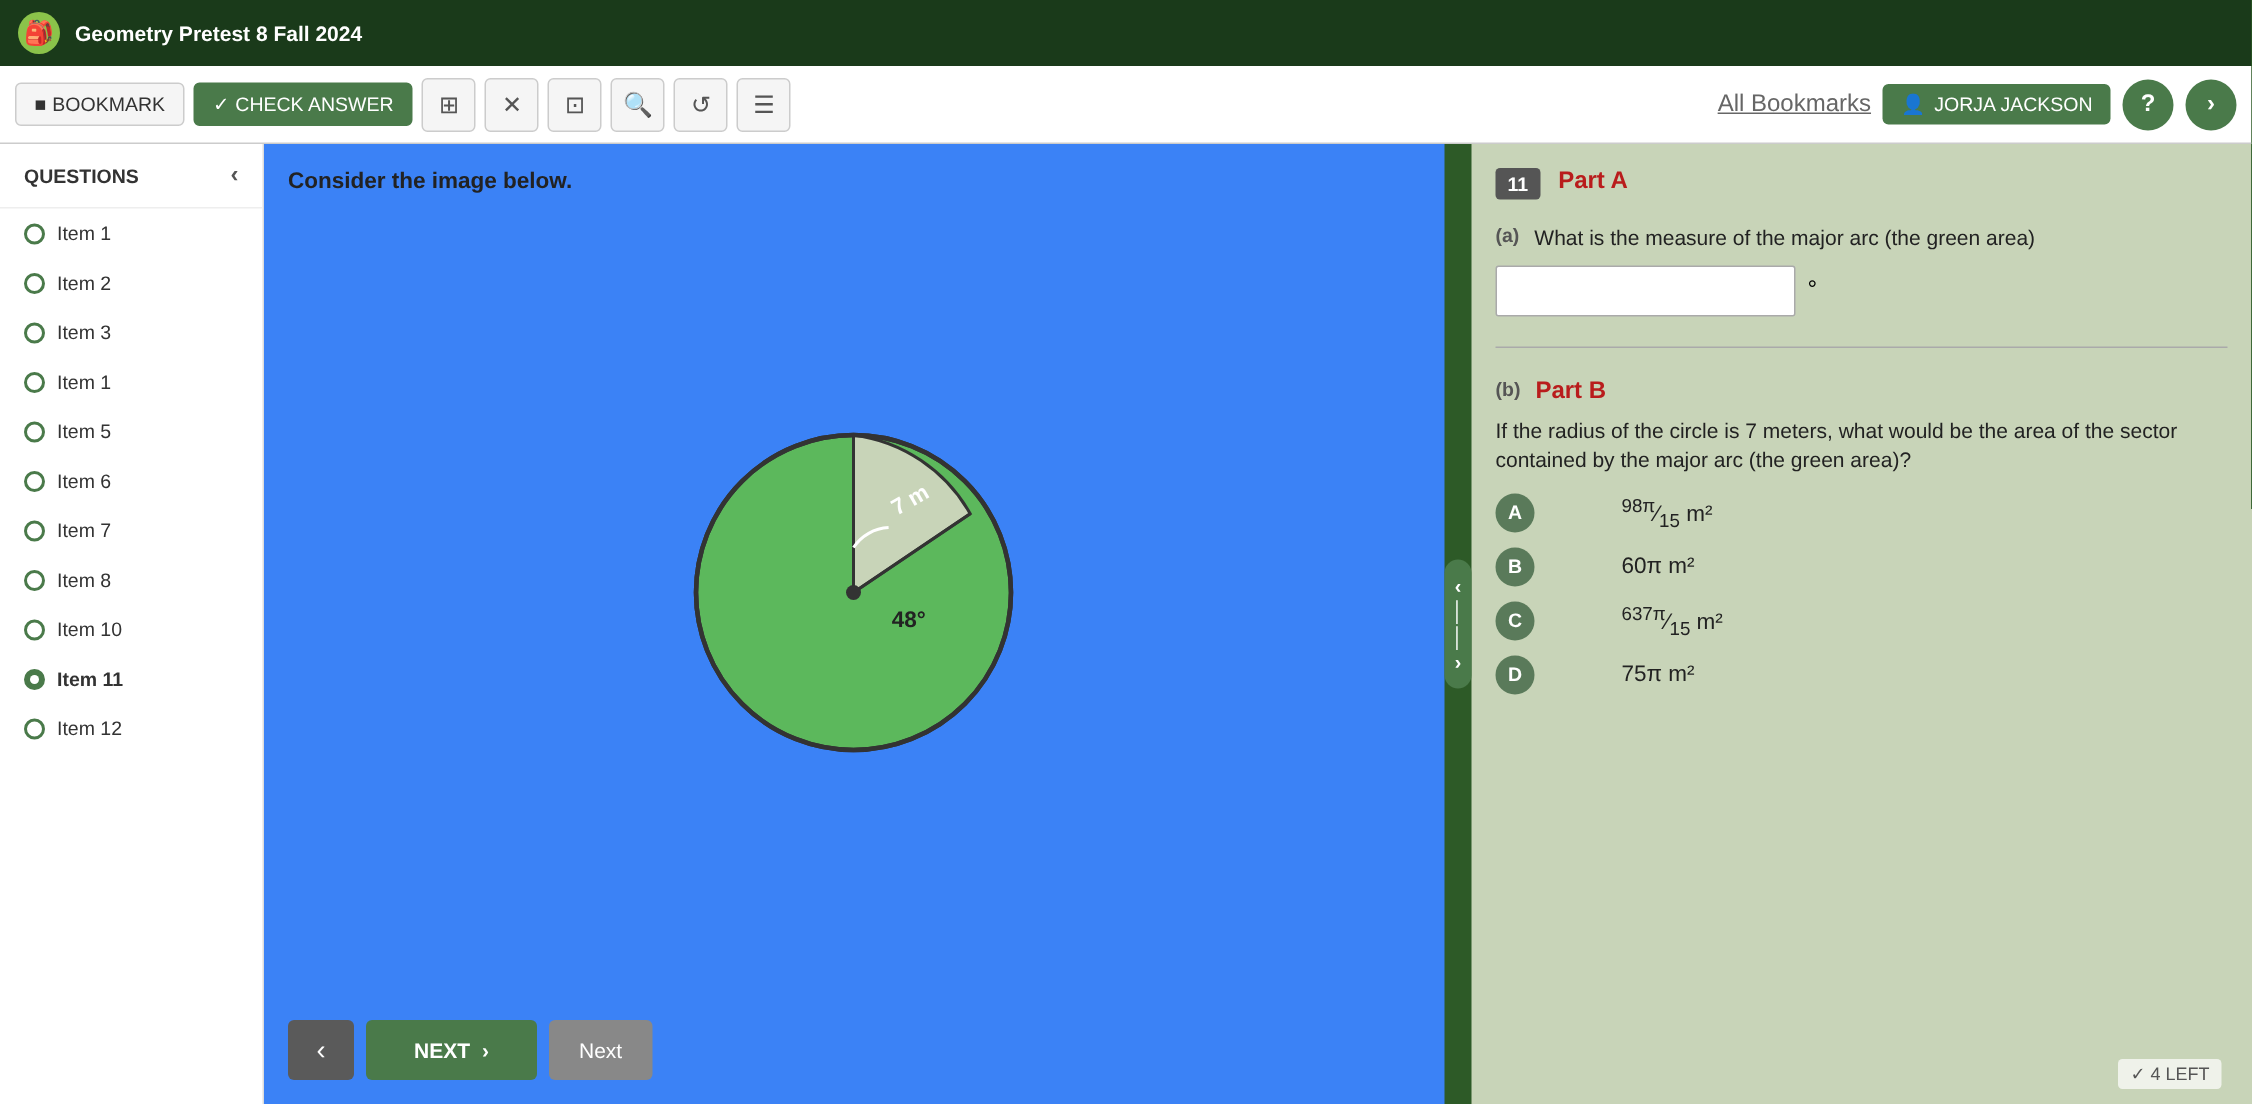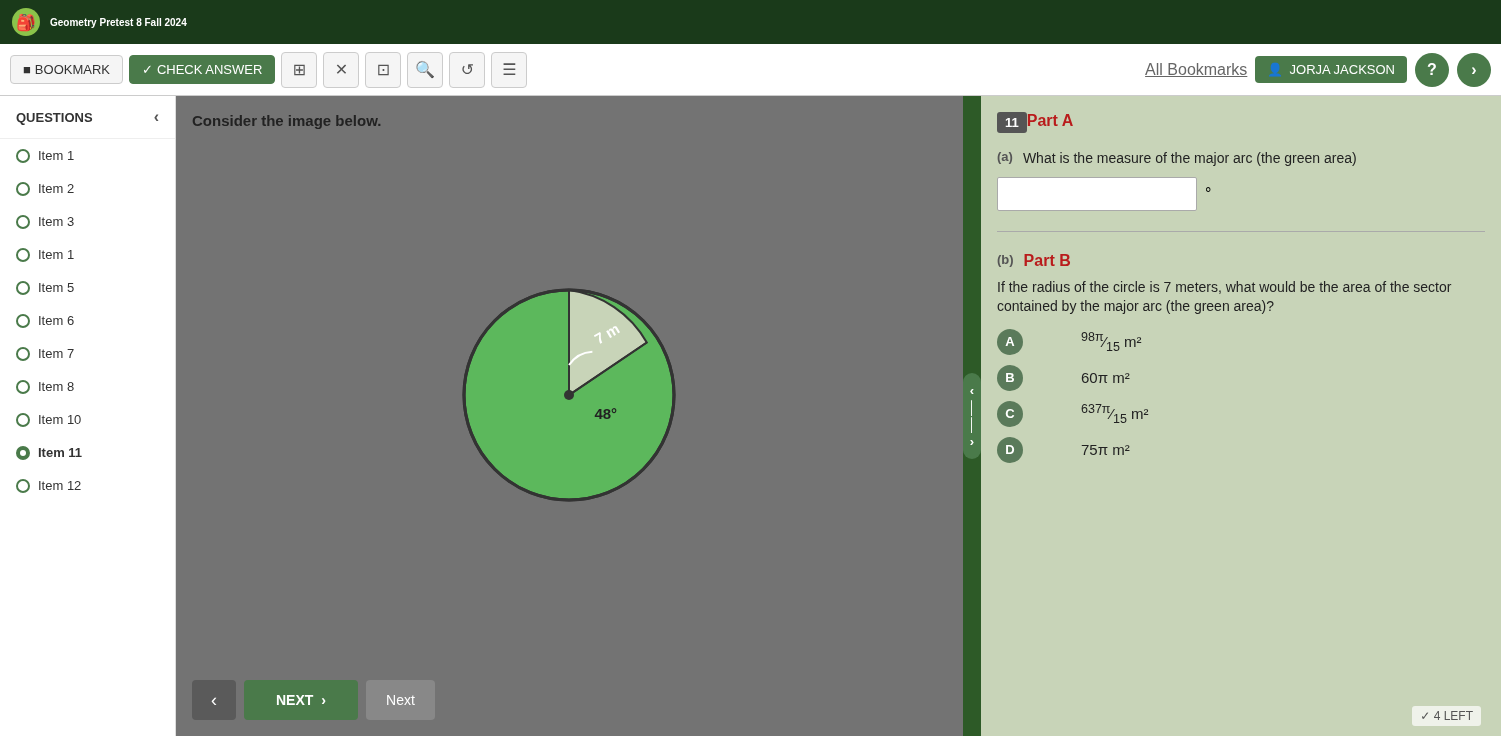--- a/index.html
+++ b/index.html
@@ -14,21 +14,21 @@
       height: 44px;
       flex-shrink: 0;
     }
     .app-icon {
       width: 28px; height: 28px; margin-right: 10px;
       background: #8bc34a; border-radius: 50%;
       display: flex; align-items: center; justify-content: center;
       font-size: 16px;
     }
     .app-title {
-      color: #fff; font-size: 10px; font-weight: 600;
+      color: #fff; font-size: 14px; font-weight: 600;
     }
 
     
     .toolbar {
       background: #fff;
       display: flex;
       align-items: center;
       padding: 6px 10px;
       gap: 6px;
       height: 52px;
@@ -102,21 +102,21 @@
       border: 2px solid #4a7a4a;
       display: flex; align-items: center; justify-content: center;
       flex-shrink: 0;
     }
     .radio-circle.filled { background: #4a7a4a; }
     .radio-inner { width: 6px; height: 6px; border-radius: 50%; background: #fff; }
 
     
     .content {
       flex: 1;
-      background: #737373;
+      background: #3b82f6;
       display: flex;
       flex-direction: column;
       padding: 16px;
       overflow: hidden;
     }
     .consider-text {
       font-size: 15px; font-weight: bold; color: #222;
       margin-bottom: 12px;
     }
     .circle-diagram {
@@ -151,21 +151,21 @@
       width: 520px;
       background: #c8d4b8;
       flex-shrink: 0;
       padding: 16px;
       overflow-y: auto;
       display: flex;
       flex-direction: column;
       gap: 16px;
     }
     .question-header {
-      display: flex; align-items: flex-start; 
+      display: flex; align-items: flex-start; gap: 12px;
     }
     .item-badge {
       background: #555; color: #fff;
       font-size: 13px; font-weight: bold;
       padding: 3px 8px; border-radius: 3px;
       flex-shrink: 0;
     }
     .part-label {
       font-weight: bold; font-size: 16px; color: #b91c1c;
     }

